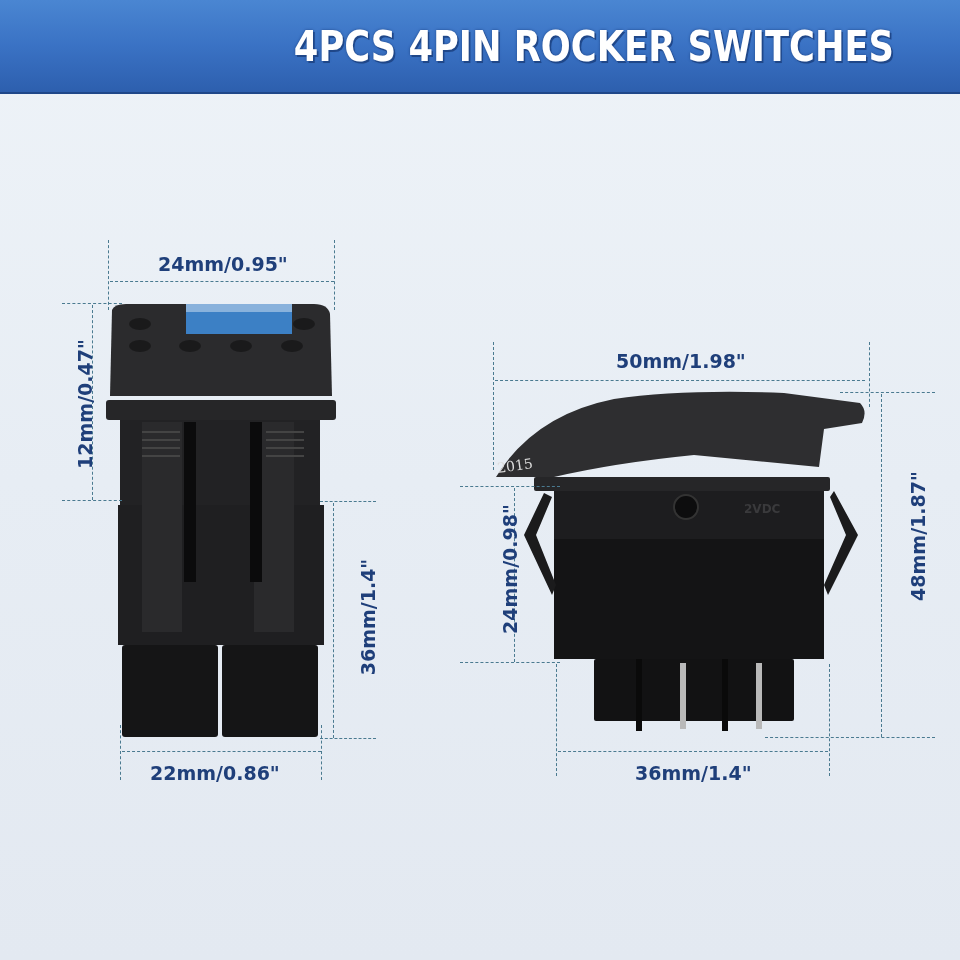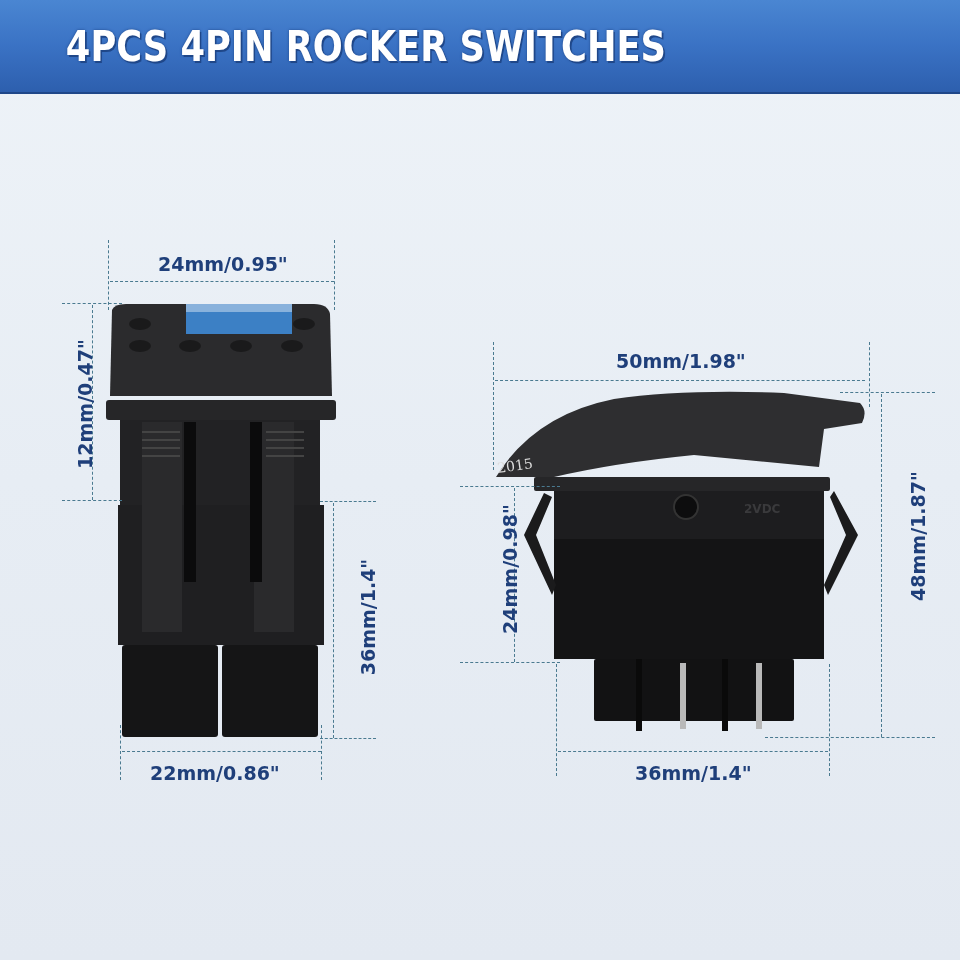--- a/index.html
+++ b/index.html
@@ -1,21 +1,21 @@
 <!DOCTYPE html>
 <html><head>
 <meta charset="utf-8">
 <style>
   html,body{margin:0;padding:0;}
   body{width:960px;height:960px;position:relative;overflow:hidden;
     background:linear-gradient(180deg,#eef3f8 0%,#e7edf4 50%,#e3e9f1 100%);
     font-family:"DejaVu Sans","Liberation Sans",sans-serif;}
   .banner{position:absolute;left:0;top:0;width:960px;height:92px;
     background:linear-gradient(180deg,#4a86d2 0%,#3a72c4 50%,#2d5fae 100%);
-    border-bottom:2px solid #1f4789;display:flex;align-items:center;justify-content:flex-start;}
+    border-bottom:2px solid #1f4789;display:flex;align-items:center;justify-content:flex-end;}
   .banner-title{color:#fff;font-family:"DejaVu Sans",sans-serif;font-weight:bold;
     font-size:43px;letter-spacing:0px;transform:scaleX(0.82);white-space:nowrap;
     text-shadow:2px 2px 0 #1f4789, 0 0 3px #1f4789;}
   .dim{position:absolute;color:#1f3f7a;font-weight:bold;font-size:19px;white-space:nowrap;}
   .vert{transform:rotate(-90deg);transform-origin:center center;}
   .dash-h{position:absolute;height:0;border-top:1.5px dashed #4a7a90;}
   .dash-v{position:absolute;width:0;border-left:1.5px dashed #4a7a90;}
   .part{position:absolute;}
   svg{display:block;}
 </style>

